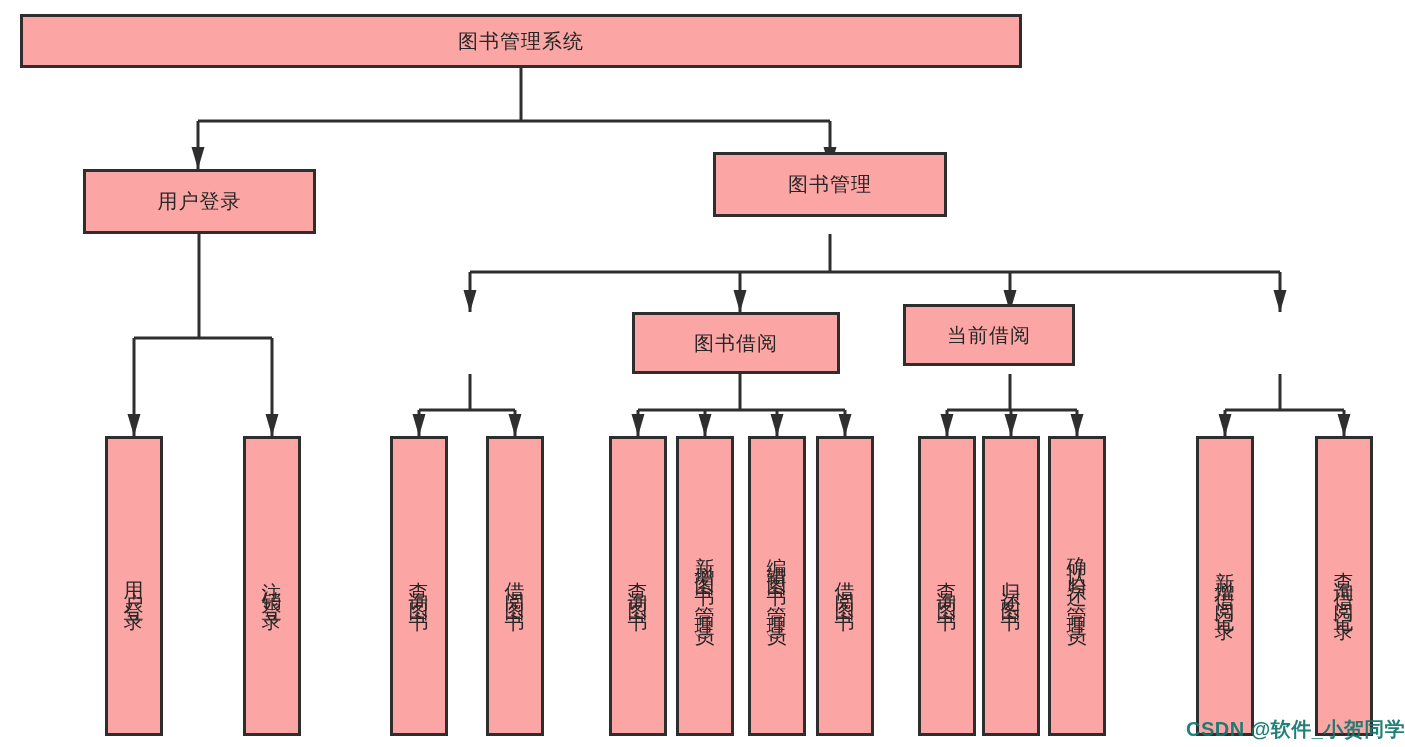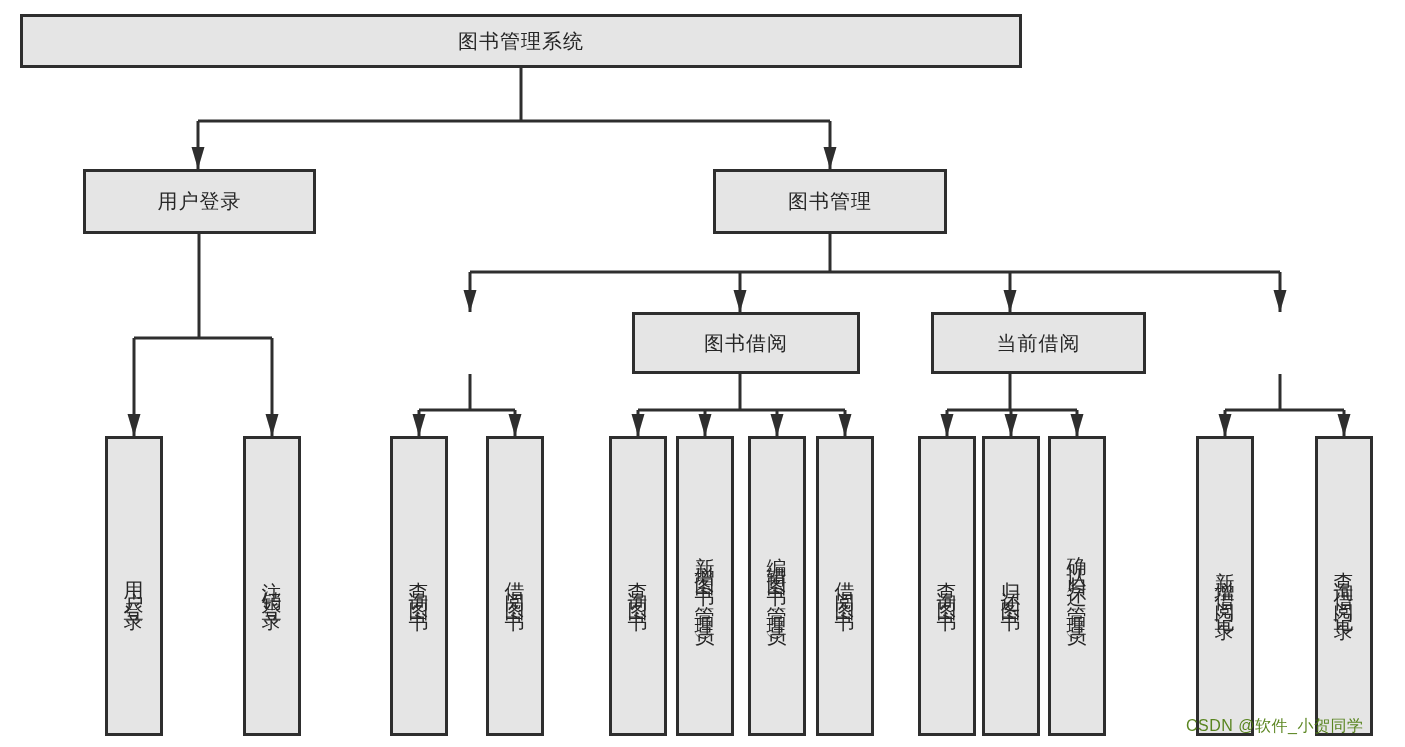--- a/index.html
+++ b/index.html
@@ -9,45 +9,46 @@
     height: 747px;
     background: #ffffff;
     font-family: "Liberation Sans", sans-serif;
     overflow: hidden;
   }
   svg.wires { position: absolute; left: 0; top: 0; width: 1405px; height: 747px; }
   .node {
     position: absolute;
     box-sizing: border-box;
     border: 3px solid #2e2e2e;
-    background: #e5e5e5;
+    background: #fca5a5;
     display: flex;
     align-items: center;
     justify-content: center;
     color: #262626;
     font-size: 20px;
     letter-spacing: 1px;
   }
   .node.leaf span {
     writing-mode: vertical-rl;
     text-orientation: mixed;
     letter-spacing: 10px;
     line-height: 1;
     white-space: nowrap;
   }
   .watermark {
     position: absolute;
     left: 1186px;
     top: 716px;
-    font-size: 16px;
-    color: #4d7c0f;
+    font-size: 20px;
+    color: #0f766e;
     opacity: 0.92;
     white-space: nowrap;
     letter-spacing: 0.5px;
     z-index: 5;
+    font-weight: bold;
   }
 </style>
 </head>
 <body>
 
 <div class="stage">
 
   <svg class="wires" viewBox="0 0 1405 747" fill="none" stroke="#2e2e2e" stroke-width="3">
     <defs>
       <marker id="arw" markerUnits="userSpaceOnUse" markerWidth="24" markerHeight="14" refX="22" refY="6.5" orient="auto">
@@ -96,28 +97,28 @@
     <path d="M1344 410 V436" marker-end="url(#arw)"></path>
   </svg>
 
   <div class="node" style="left:20px; top:14px; width:1002px; height:54px;">
     <span>图书管理系统</span>
   </div>
 
   <div class="node" style="left:83px; top:169px; width:233px; height:65px;">
     <span>用户登录</span>
   </div>
-  <div class="node" style="left:713px; top:169px; width:234px; height:65px;">
+  <div class="node" style="left:713px; top:152px; width:234px; height:65px;">
     <span>图书管理</span>
   </div>
 
-  <div class="node" style="left:632px; top:312px; width:228px; height:62px;">
+  <div class="node" style="left:632px; top:312px; width:208px; height:62px;">
     <span>图书借阅</span>
   </div>
-  <div class="node" style="left:903px; top:312px; width:215px; height:62px;margin-left:28px;">
+  <div class="node" style="left:903px; top:304px; width:172px; height:62px;">
     <span>当前借阅</span>
   </div>
 
   <div class="node leaf" style="left:105px; top:436px; width:58px; height:300px;">
     <span>用户登录</span>
   </div>
   <div class="node leaf" style="left:243px; top:436px; width:58px; height:300px;">
     <span>注销登录</span>
   </div>
 

